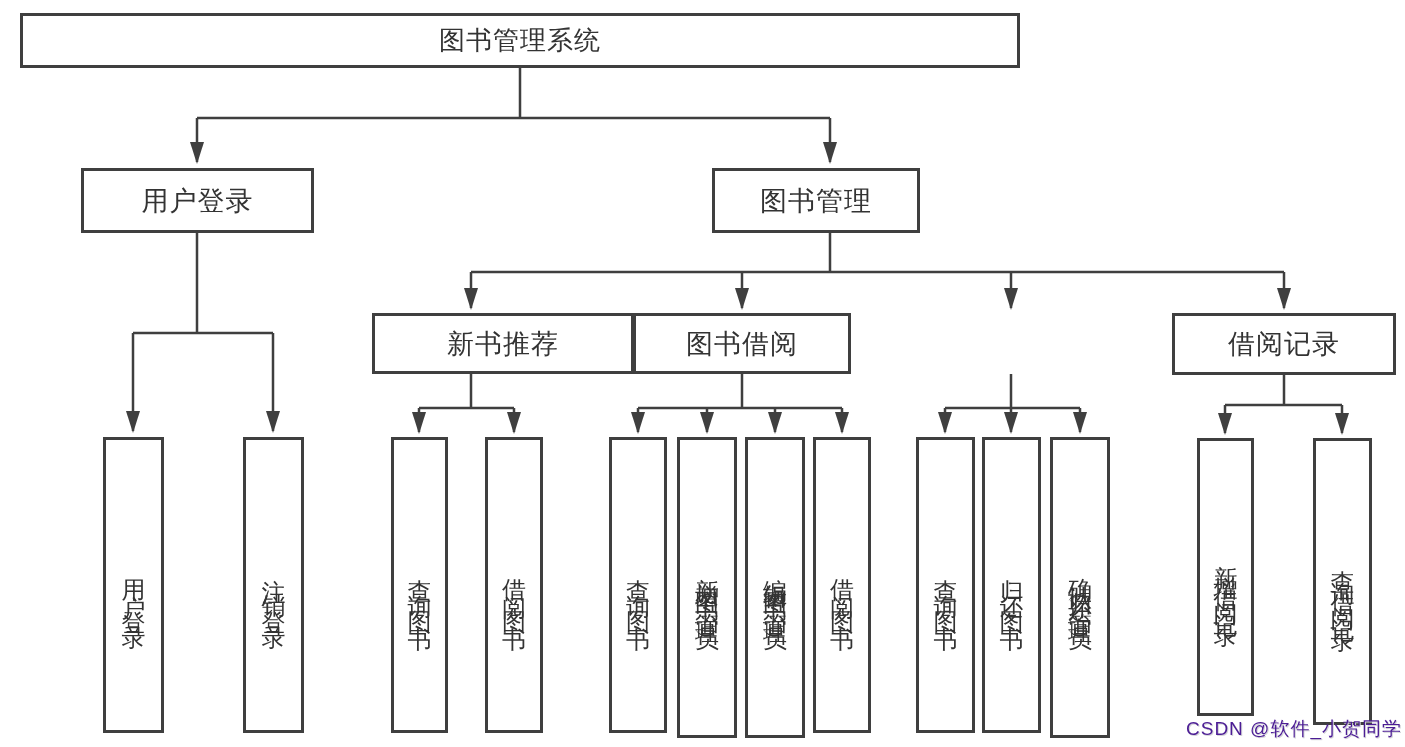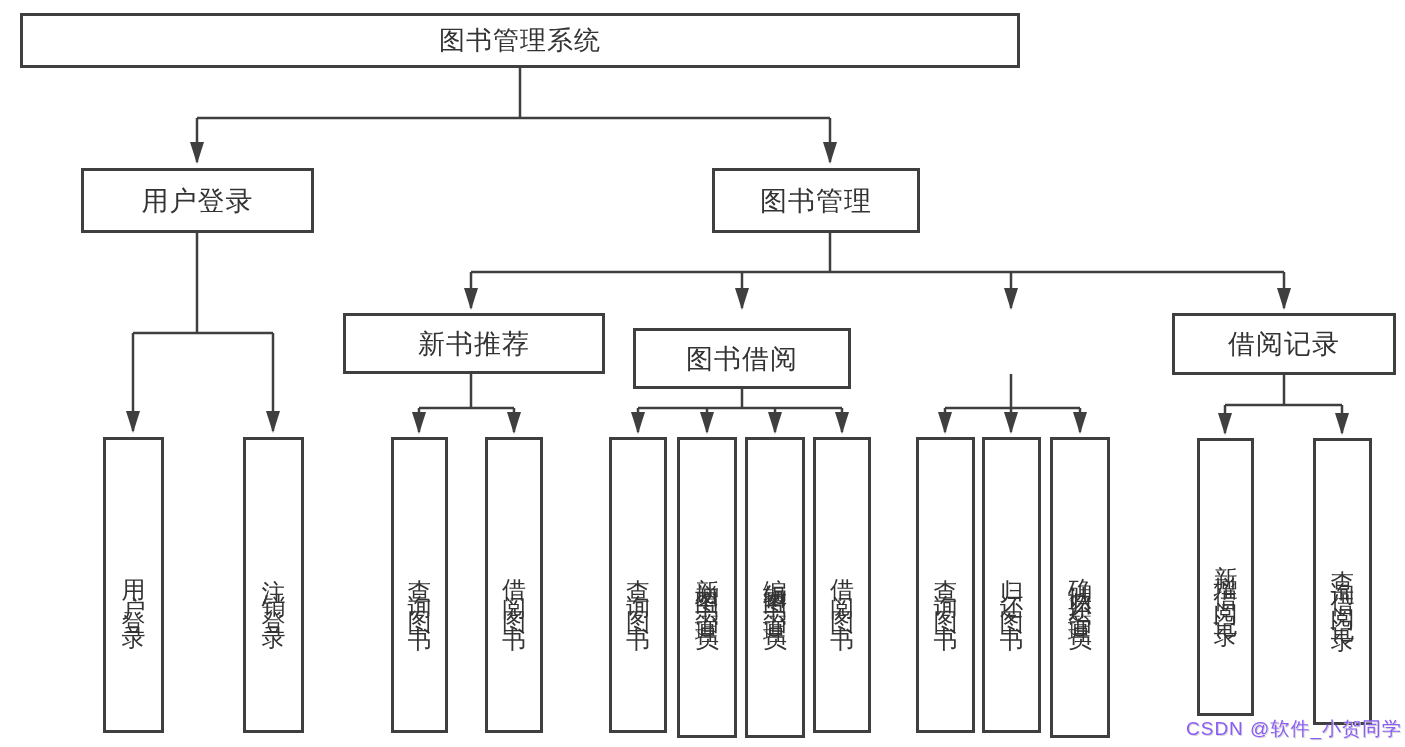--- a/index.html
+++ b/index.html
@@ -28,21 +28,21 @@
     font-size:24px;
     line-height:1;
     white-space:nowrap;
   }
   .vt-s { letter-spacing:16px; padding-block-start:0; margin-top:14px; }
   .vt-m { letter-spacing:12px; margin-top:10px; }
   .vt-l { letter-spacing:7px;  margin-top:6px; }
   .watermark {
     position:absolute; left:1186px; top:716px;
     font-size:19px; letter-spacing:1px; white-space:nowrap;
-    color:#8b5cf6;
+    color:#4c1d95;
     text-shadow:1px 1px 0 #d4d4d8;
     z-index:5;
   }
 </style>
 </head>
 <body>
 
 <div class="stage">
 
   <svg class="connectors" width="1405" height="747" viewBox="0 0 1405 747">
@@ -81,22 +81,22 @@
       <line x1="1225" y1="405" x2="1225" y2="433" marker-end="url(#ah)"></line>
       <line x1="1342" y1="405" x2="1342" y2="433" marker-end="url(#ah)"></line>
     </g>
   </svg>
 
   <div class="box hbox root-box" style="left:20px;top:13px;width:1000px;height:55px">图书管理系统</div>
 
   <div class="box hbox" style="left:81px;top:168px;width:233px;height:65px">用户登录</div>
   <div class="box hbox" style="left:712px;top:168px;width:208px;height:65px">图书管理</div>
 
-  <div class="box hbox" style="left:343px;top:313px;width:262px;height:61px">新书推荐</div>
-  <div class="box hbox" style="left:633px;top:328px;width:218px;height:61px">图书借阅</div>
+  <div class="box hbox" style="left:372px;top:313px;width:262px;height:61px">新书推荐</div>
+  <div class="box hbox" style="left:633px;top:313px;width:218px;height:61px">图书借阅</div>
   <div class="box hbox" style="left:1172px;top:313px;width:224px;height:62px">借阅记录</div>
 
   <div class="box" style="left:103px;top:437px;width:61px;height:296px">
     <span class="vtext vt-s">用户登录</span>
   </div>
   <div class="box" style="left:243px;top:437px;width:61px;height:296px">
     <span class="vtext vt-s">注销登录</span>
   </div>
 
   <div class="box" style="left:391px;top:437px;width:57px;height:296px">

